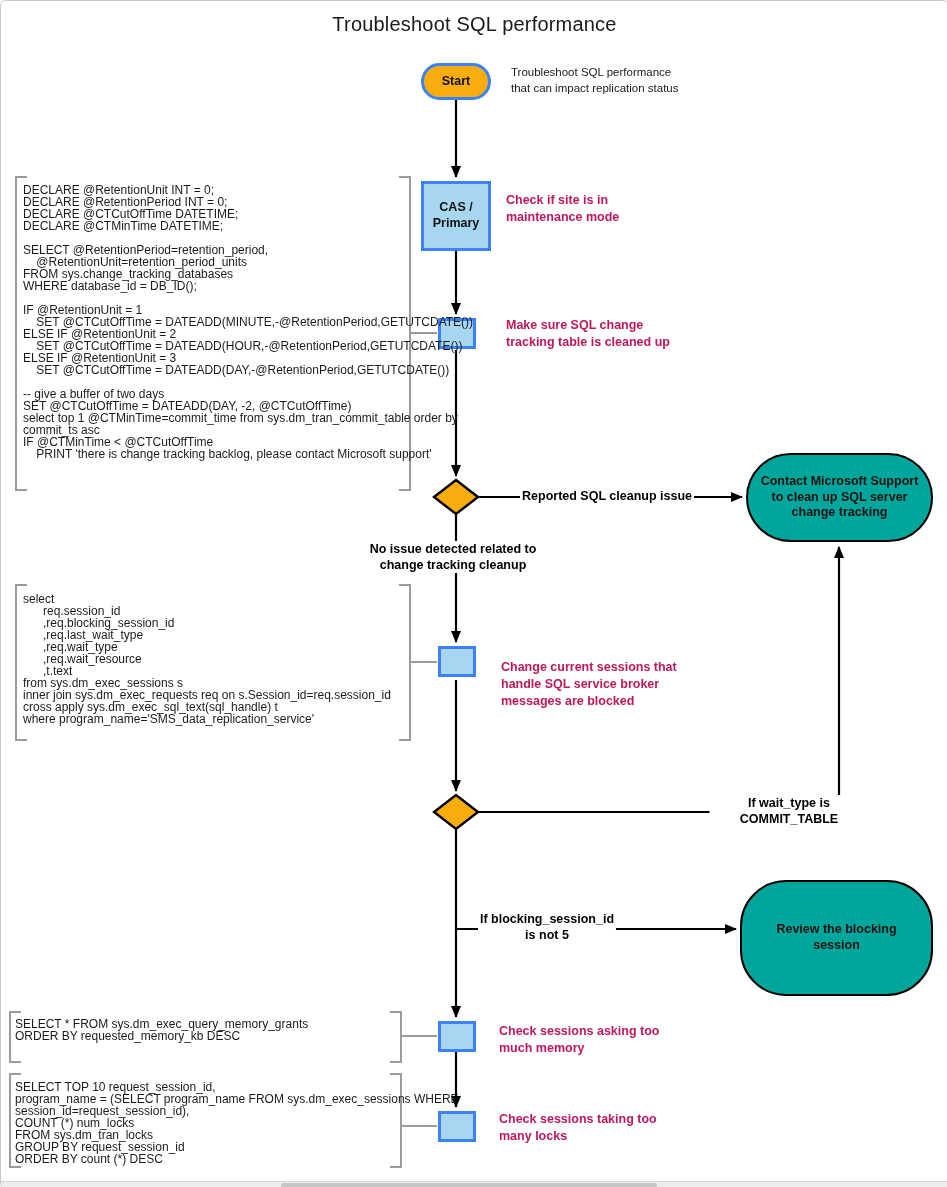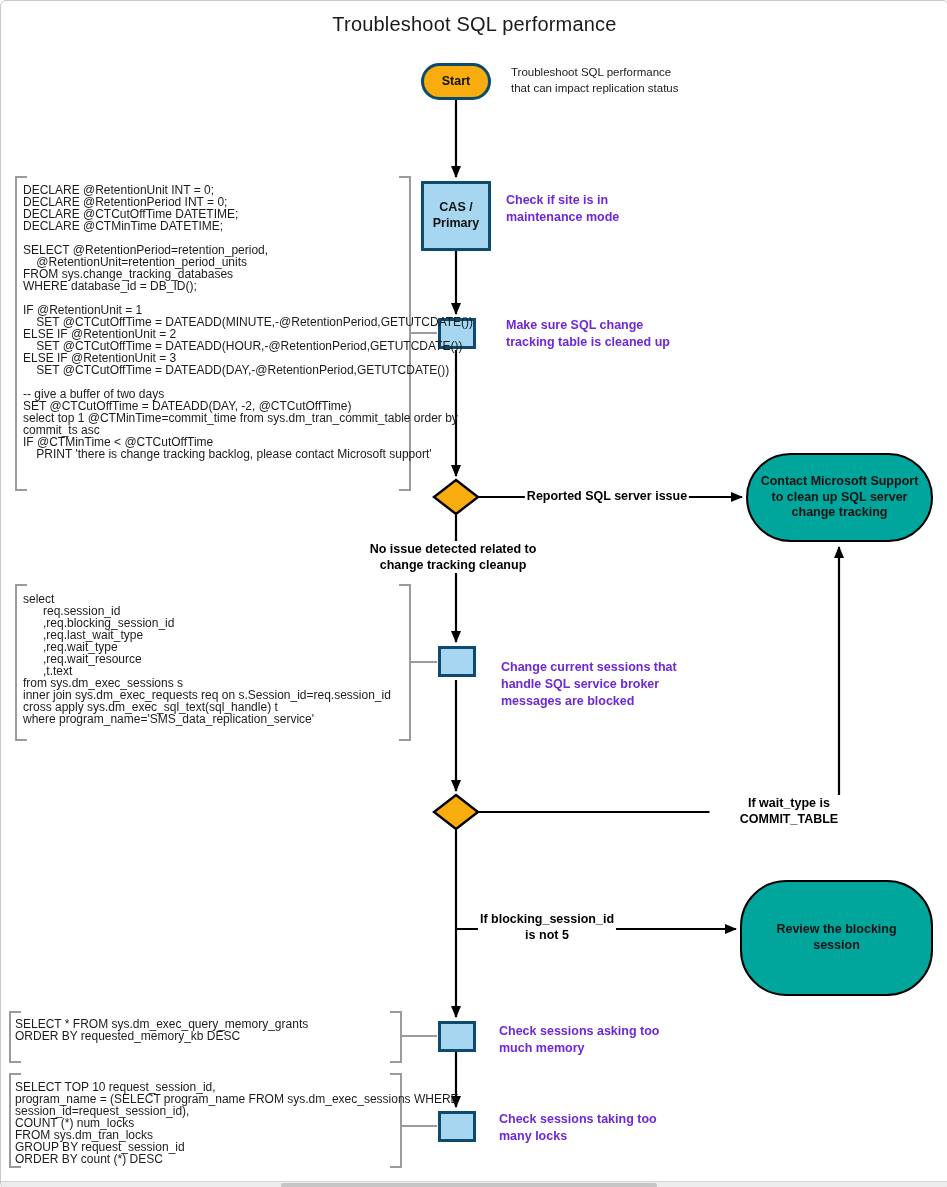--- a/index.html
+++ b/index.html
@@ -8,32 +8,32 @@
     border:1px solid #c9c9c9;border-radius:6px;overflow:hidden;
     font-family:"Liberation Sans","DejaVu Sans",sans-serif;color:#111;
   }
   svg#wires{position:absolute;left:0;top:0;}
   .title{
     position:absolute;left:0;right:0;top:12px;text-align:center;
     font-size:20px;font-weight:400;color:#1a1a1a;letter-spacing:.2px;
   }
   .node{
     position:absolute;display:flex;align-items:center;justify-content:center;
-    box-sizing:border-box;border:3px solid #0c4a6e;background:#a7d7f0;
+    box-sizing:border-box;border:3px solid #3b82f6;background:#a7d7f0;
     font-size:12.5px;font-weight:700;text-align:center;white-space:pre-line;line-height:1.25;
   }
   .terminator{background:#f9ac0d;border-radius:19px;}
   .teal{background:#00a69c;border:2.5px solid #000;border-radius:46px;padding:16px 10px;}
   .code{
     position:absolute;font-size:12px;line-height:12px;color:#1b1b1b;
     white-space:pre;letter-spacing:0;
   }
   .blabel{
     position:absolute;font-size:12.5px;font-weight:700;line-height:17px;
-    white-space:pre-line;color:#6d28d9;
+    white-space:pre-line;color:#be185d;
   }
   .elabel{
     position:absolute;font-size:12.5px;font-weight:700;line-height:16px;
     white-space:pre-line;background:#ffffff;padding:0 2px;text-align:center;
     transform:translate(-50%,-50%);color:#000;
   }
   .note{
     position:absolute;font-size:11.5px;font-weight:400;line-height:15.5px;
     white-space:pre-line;color:#1a1a1a;
   }
@@ -101,21 +101,21 @@
     <span>CAS /
 Primary</span>
   </div>
   <div class="blabel" style="left:505px;top:191px;">Check if site is in
 maintenance mode</div>
 
   <div class="node" style="left:437px;top:317px;width:38px;height:31px;"></div>
   <div class="blabel" style="left:505px;top:316px;">Make sure SQL change
 tracking table is cleaned up</div>
 
-  <div class="elabel" style="left:606px;top:495px;">Reported SQL server issue</div>
+  <div class="elabel" style="left:606px;top:495px;">Reported SQL cleanup issue</div>
   <div class="elabel" style="left:452px;top:556px;">No issue detected related to
 change tracking cleanup</div>
 
   <div class="node teal" style="left:745px;top:452px;width:187px;height:89px;">
     <span>Contact Microsoft Support
 to clean up SQL server
 change tracking</span>
   </div>
 
   <div class="node" style="left:437px;top:645px;width:38px;height:31px;"></div>

